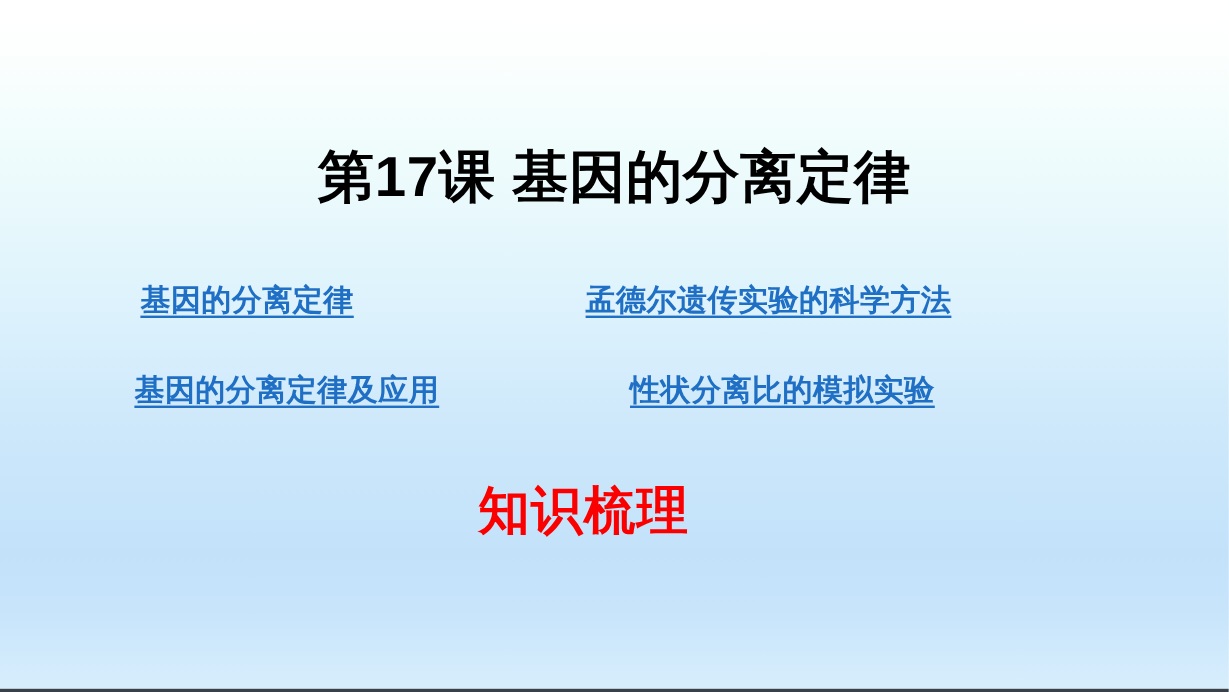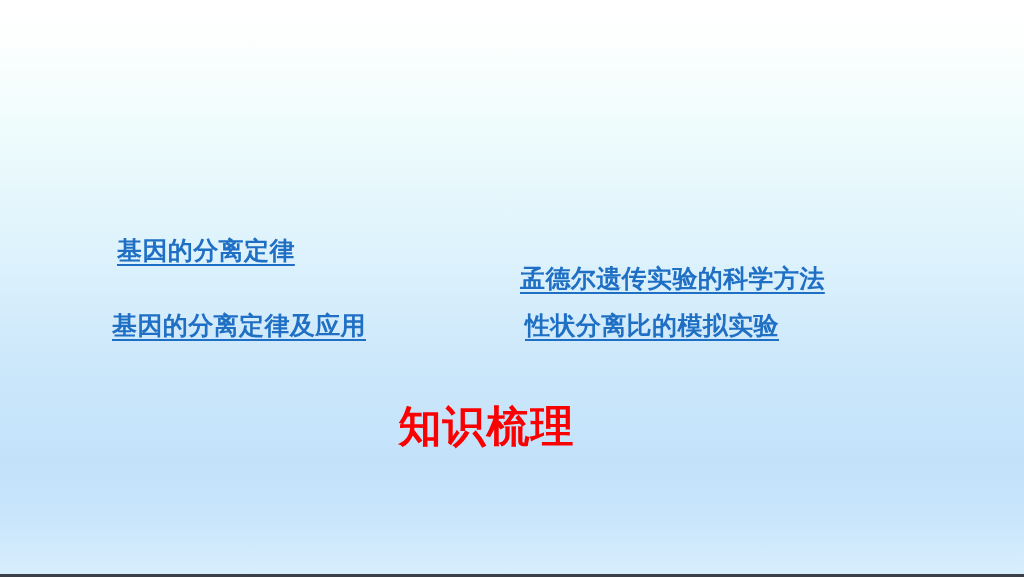--- a/index.html
+++ b/index.html
@@ -71,21 +71,21 @@
     font-weight: bold;
     text-decoration: underline;
     text-underline-offset: 5px;
     text-decoration-thickness: 2px;
     letter-spacing: 0.4px;
     white-space: nowrap;
     cursor: pointer;
     line-height: 1.35;
   }
   #link-genetics-basics  { position: absolute; left: 117px; }
-  #link-mendel-method    { position: absolute; left: 520px; margin-top: 28px; }
+  #link-mendel-method    { position: absolute; left: 488px; }
   #link-law-application  { position: absolute; left: 112px; }
   #link-ratio-simulation { position: absolute; left: 525px; text-align: center; }
   #section-heading {
     position: absolute;
     top: 400px;
     left: 0;
     right: 0;
     text-align: center;
     padding-right: 51px;
     color: #fb0000;
@@ -94,20 +94,21 @@
     letter-spacing: 1px;
     line-height: 1.25;
     white-space: nowrap;
   }
 </style>
 </head>
 <body>
 
 <div id="slide">
 
+  <h1 id="slide-title">第17课  基因的分离定律</h1>
 
   <div class="link-row" id="link-row-1">
     <a class="nav-link" id="link-genetics-basics">基因的分离定律</a>
     <a class="nav-link" id="link-mendel-method">孟德尔遗传实验的科学方法</a>
   </div>
 
   <div class="link-row" id="link-row-2">
     <a class="nav-link" id="link-law-application">基因的分离定律及应用</a>
     <a class="nav-link" id="link-ratio-simulation">性状分离比的模拟实验</a>
   </div>

